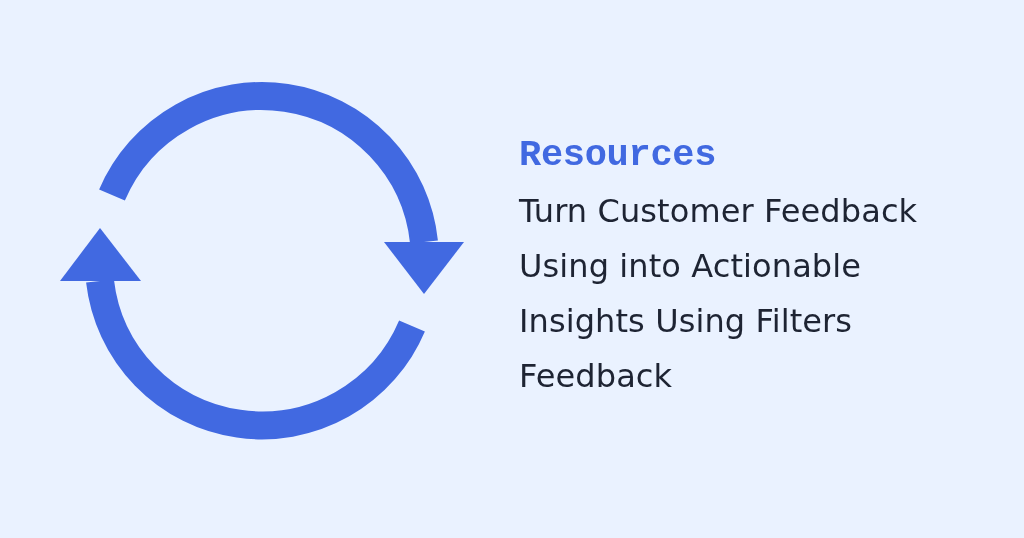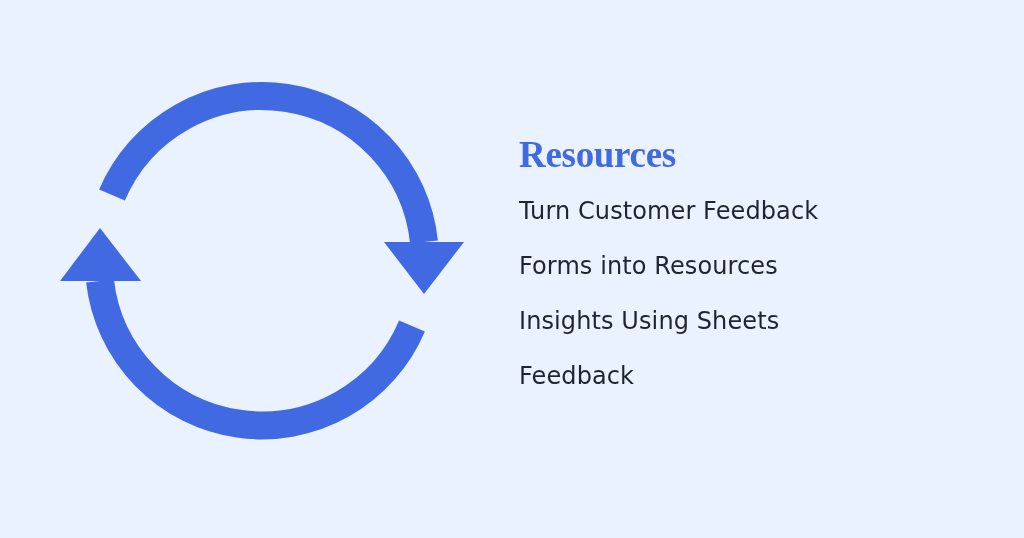--- a/index.html
+++ b/index.html
@@ -23,33 +23,33 @@
     width: 520px;
     height: 538px;
   }
   .text-block {
     position: absolute;
     left: 519px;
     top: 126px;
     width: 500px;
   }
   .eyebrow {
-    font-family: Liberation Serif, serif;
+    font-family: Liberation Mono, monospace;
     font-weight: bold;
     font-size: 37px;
     line-height: 58px;
     letter-spacing: -0.3px;
     color: #4169E1;
     margin: 0;
     white-space: nowrap;
   }
   .headline {
     font-family: "DejaVu Sans", sans-serif;
     font-weight: normal;
-    font-size: 24px;
+    font-size: 32px;
     line-height: 55px;
     letter-spacing: 0.1px;
     color: #1E2433;
     margin: 0;
   }
   .headline .line {
     display: block;
     white-space: nowrap;
   }
 </style>
@@ -68,19 +68,19 @@
       <path d="M 412 326 A 163 163 0 0 1 100 281" fill="none" stroke="#4169E1" stroke-width="28" stroke-linecap="butt"></path>
 
       <polygon points="60,281 141,281 100,228" fill="#4169E1"></polygon>
     </svg>
   </div>
 
   <div class="text-block">
     <h2 class="eyebrow">Resources</h2>
     <h1 class="headline">
       <span class="line">Turn Customer Feedback</span>
-      <span class="line">Forms into Resources</span>
-      <span class="line">Insights Using Sheets</span>
+      <span class="line">Using into Actionable</span>
+      <span class="line">Insights Using Filters</span>
       <span class="line">Feedback</span>
     </h1>
   </div>
 
 </div>
 
 </body></html>

